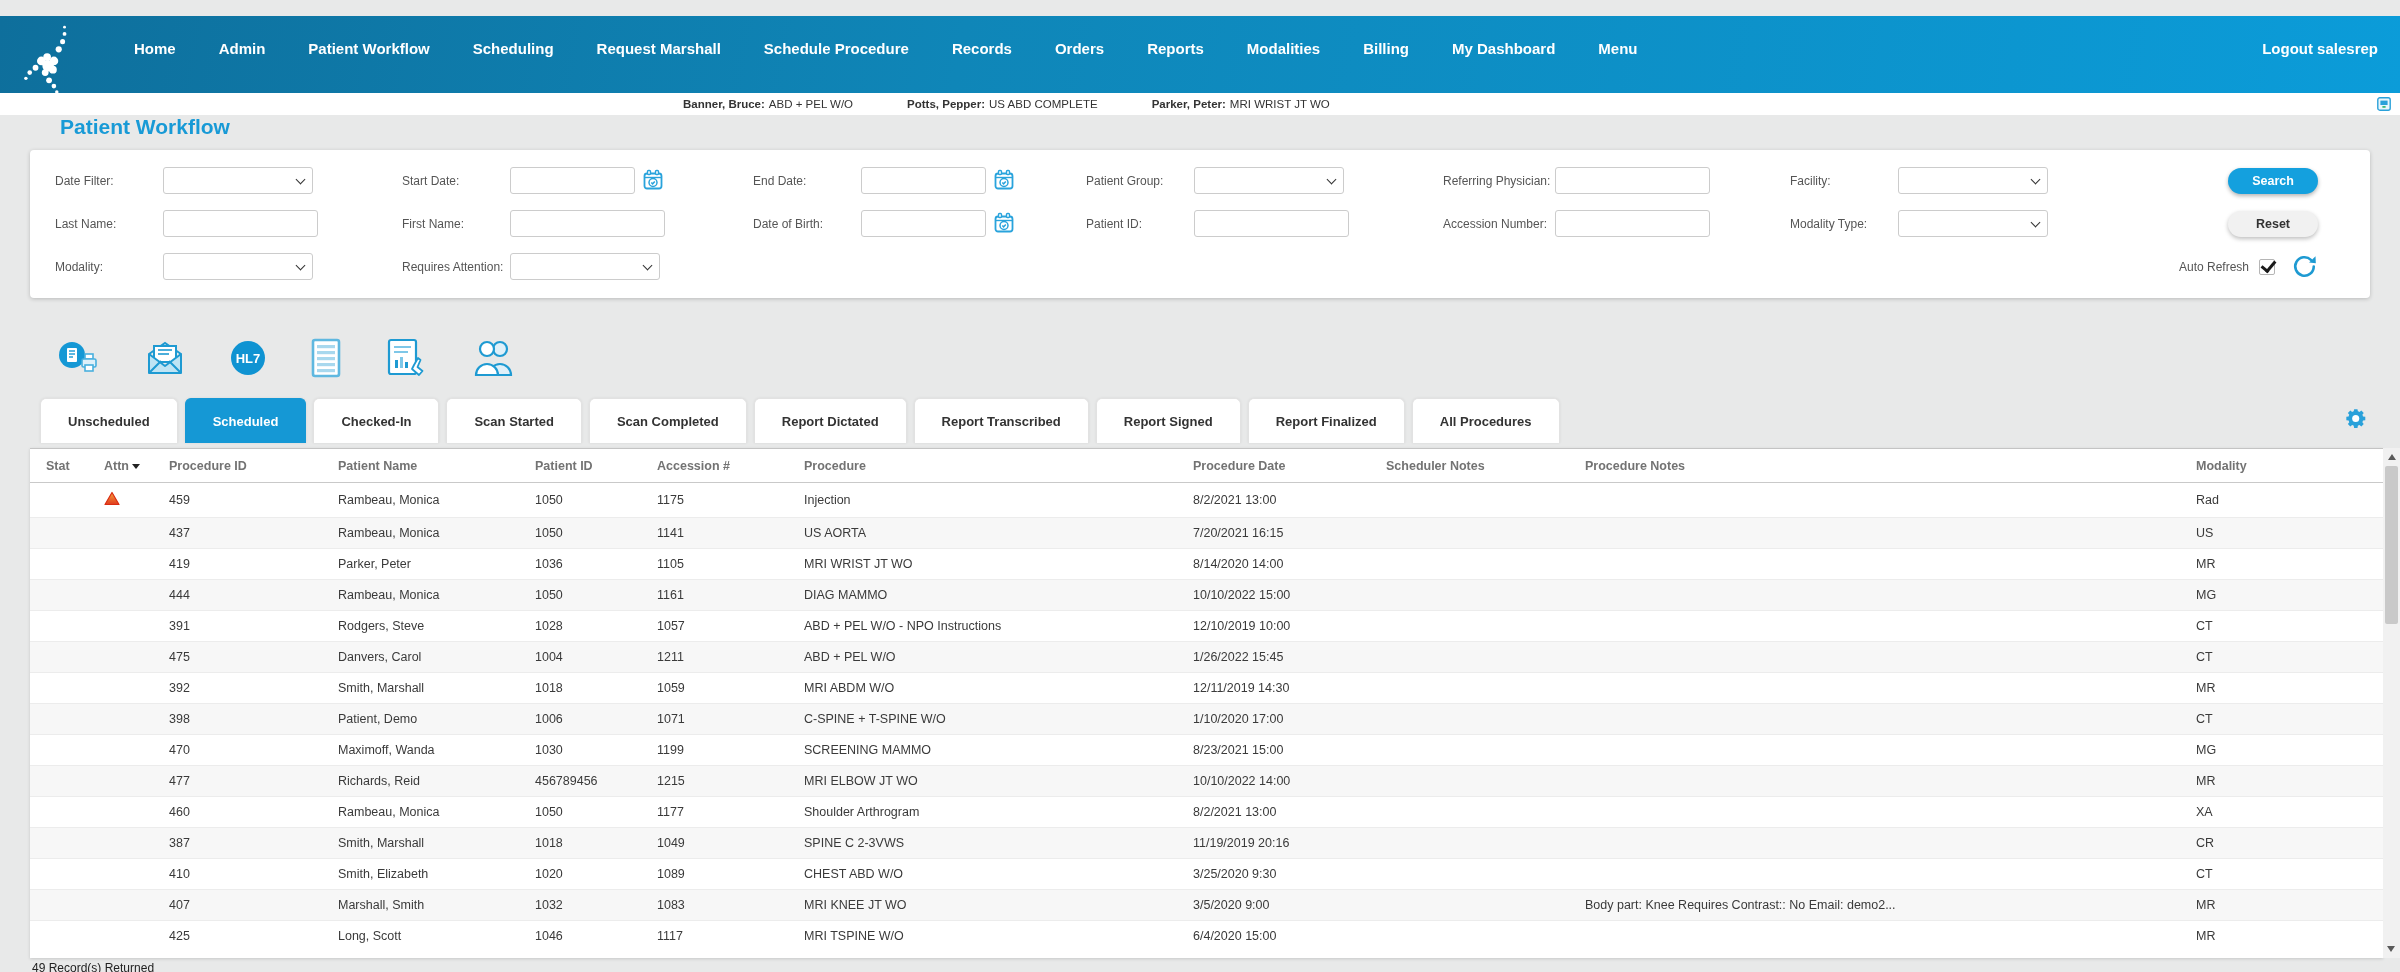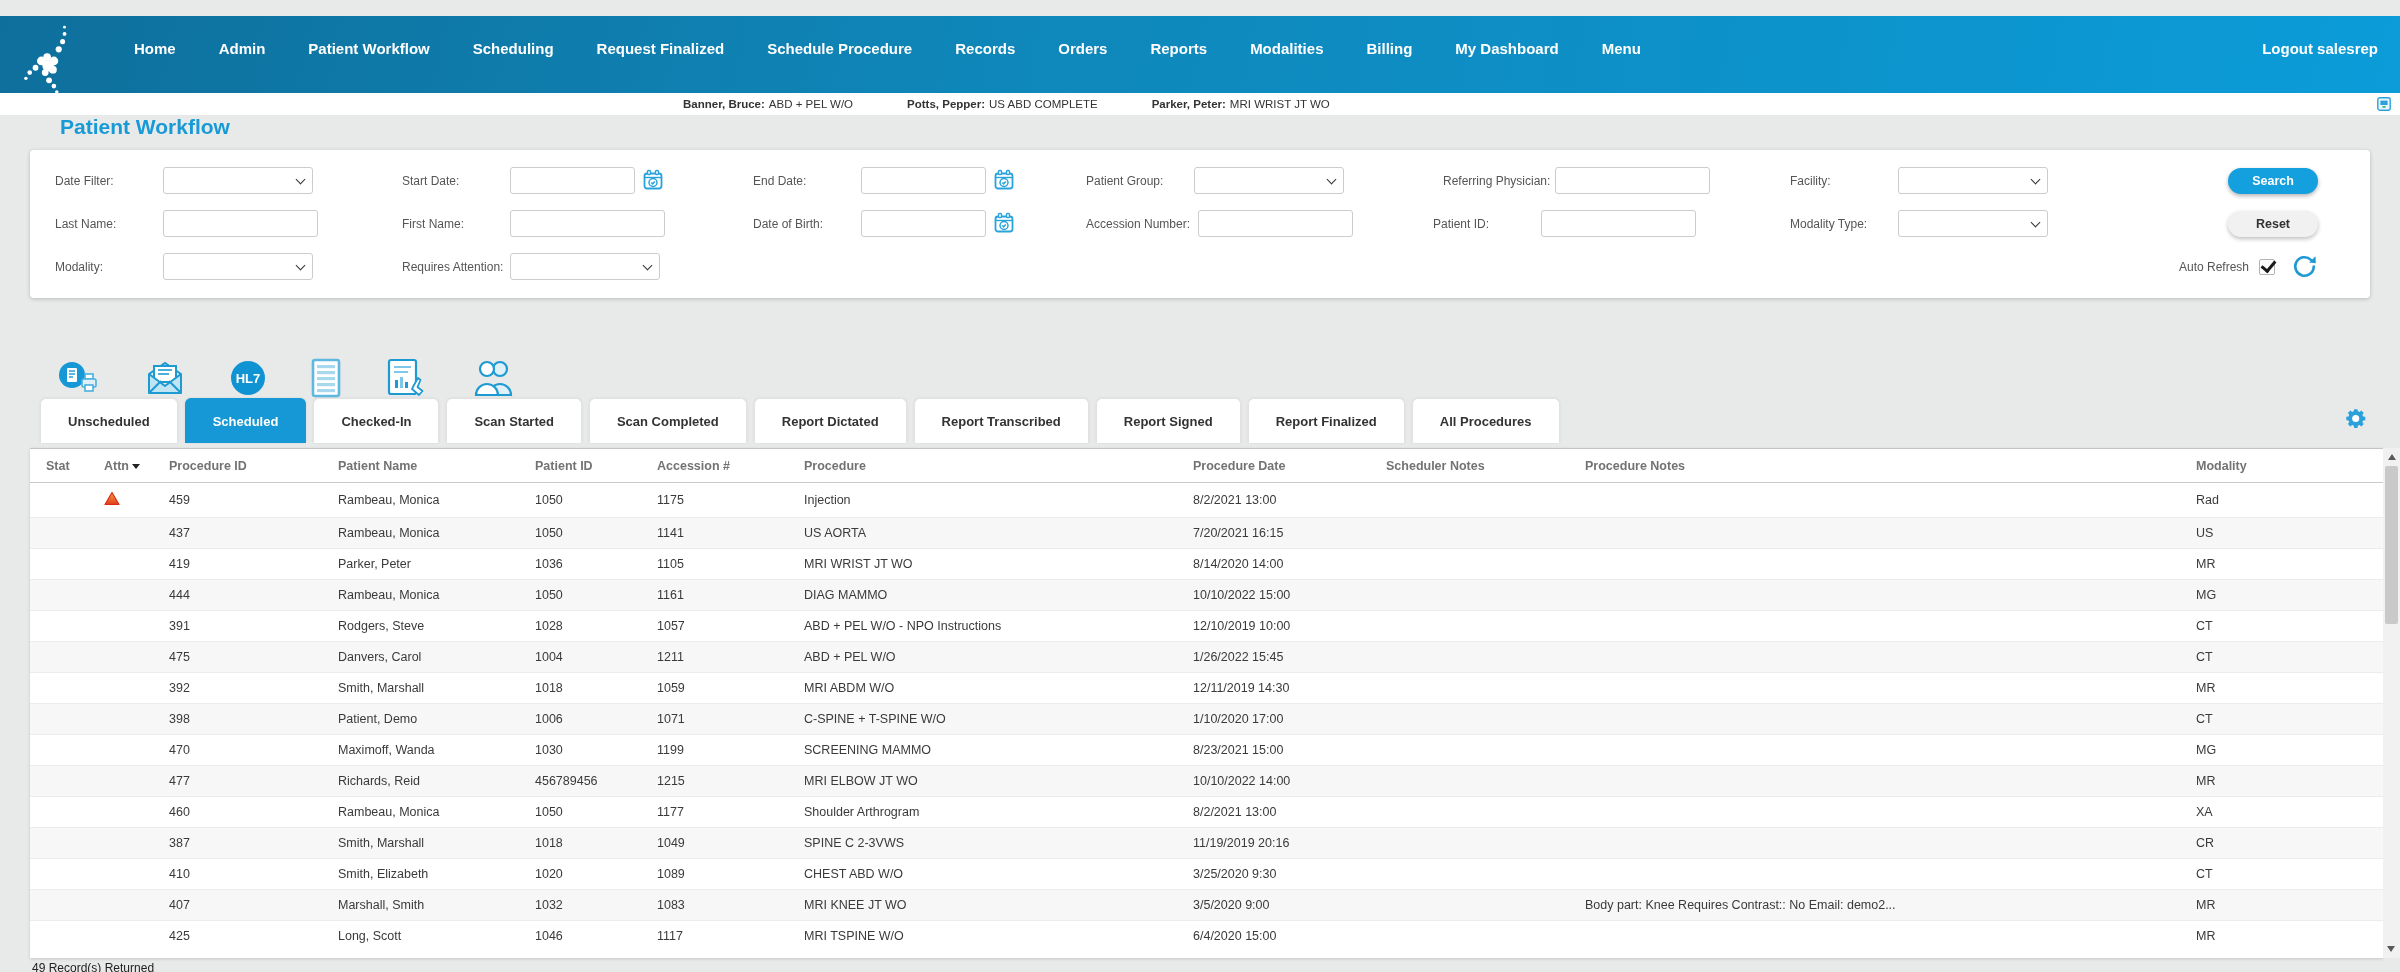--- a/index.html
+++ b/index.html
@@ -48,21 +48,21 @@
   .btn-search { background:#14a0de; color:#fff; }
   .btn-reset { background:#f1f1f1; color:#333; box-shadow:0 2px 4px rgba(0,0,0,.25); }
   .auto-refresh { display:flex; align-items:center; }
   .auto-refresh .ar-label { font-size:12px; color:#555; margin-right:10px; }
   .checkbox { width:16px; height:16px; border:1px solid #b5b5b5; border-radius:2px; background:#fff;
     position:relative; display:inline-block; margin-right:16px; cursor:pointer; }
   .checkbox[data-checked="true"]::after { content:""; position:absolute; left:4px; top:-2px;
     width:6px; height:11px; border-right:3px solid #1a1a1a; border-bottom:3px solid #1a1a1a; transform:rotate(40deg); }
 
   
-  .icon-row { position:absolute; top:356px; left:57px; display:flex; gap:44px; align-items:center; height:44px; }
+  .icon-row { position:absolute; top:336px; left:57px; display:flex; gap:44px; align-items:center; height:44px; }
   .tool-icon { cursor:pointer; display:inline-flex; align-items:center; }
 
   
   .tabs { position:absolute; top:398px; left:40px; display:flex; gap:7px; }
   .tab { height:45px; padding:0 27px; background:#fff; border:1px solid #e2e2e2; border-bottom:none;
     border-radius:6px 6px 0 0; display:flex; align-items:center; font-size:13px; font-weight:bold;
     color:#333; cursor:pointer; box-shadow:0 0 3px rgba(0,0,0,.07); white-space:nowrap; }
   .tab.active { background:#1598d5; color:#fff; border-color:#1598d5; }
   .gear { position:absolute; top:406px; right:32px; cursor:pointer; }
 
@@ -115,21 +115,21 @@
           <circle cx="33" cy="66" r="2.4"></circle>
           <circle cx="36" cy="72" r="1.8"></circle>
     </g>
       </svg>
   </span>
   <div class="nav-items">
     <span class="nav-item">Home</span>
       <span class="nav-item">Admin</span>
       <span class="nav-item">Patient Workflow</span>
       <span class="nav-item">Scheduling</span>
-      <span class="nav-item">Request Finalized</span>
+      <span class="nav-item">Request Marshall</span>
       <span class="nav-item">Schedule Procedure</span>
       <span class="nav-item">Records</span>
       <span class="nav-item">Orders</span>
       <span class="nav-item">Reports</span>
       <span class="nav-item">Modalities</span>
       <span class="nav-item">Billing</span>
       <span class="nav-item">My Dashboard</span>
       <span class="nav-item">Menu</span>
   </div>
   <span class="logout">Logout salesrep</span>
@@ -224,26 +224,26 @@
         <svg width="22" height="23" viewBox="0 0 22 23">
             <rect x="2.5" y="4.5" width="17" height="15" rx="2.5" fill="#fff" stroke="#29a3dc" stroke-width="1.8"></rect>
             <line x1="2.5" y1="8.5" x2="19.5" y2="8.5" stroke="#29a3dc" stroke-width="1.4"></line>
             <rect x="5.5" y="1.5" width="3" height="4" rx="1" fill="#fff" stroke="#29a3dc" stroke-width="1.4"></rect>
             <rect x="13.5" y="1.5" width="3" height="4" rx="1" fill="#fff" stroke="#29a3dc" stroke-width="1.4"></rect>
             <circle cx="11" cy="13.5" r="4" fill="none" stroke="#29a3dc" stroke-width="1.5"></circle>
             <path d="M9.3 13.5l1.3 1.3 2.2-2.4" fill="none" stroke="#29a3dc" stroke-width="1.5"></path>
           </svg>
       </span>
     </div>
+    <div class="fgroup fg4">
+      <label>Patient ID:</label>
+      <input type="text" value="" style="">
+    </div>
     <div class="fgroup fg5">
       <label>Accession Number:</label>
-      <input type="text" value="" style="">
-    </div>
-    <div class="fgroup fg4">
-      <label>Patient ID:</label>
       <input type="text" value="" style="">
     </div>
     <div class="fgroup fg6">
       <label>Modality Type:</label>
       <span class="select-wrap"><select><option></option></select></span>
     </div>
     <div class="factions">
       <button class="btn btn-reset">Reset</button>
     </div>
   </div>

